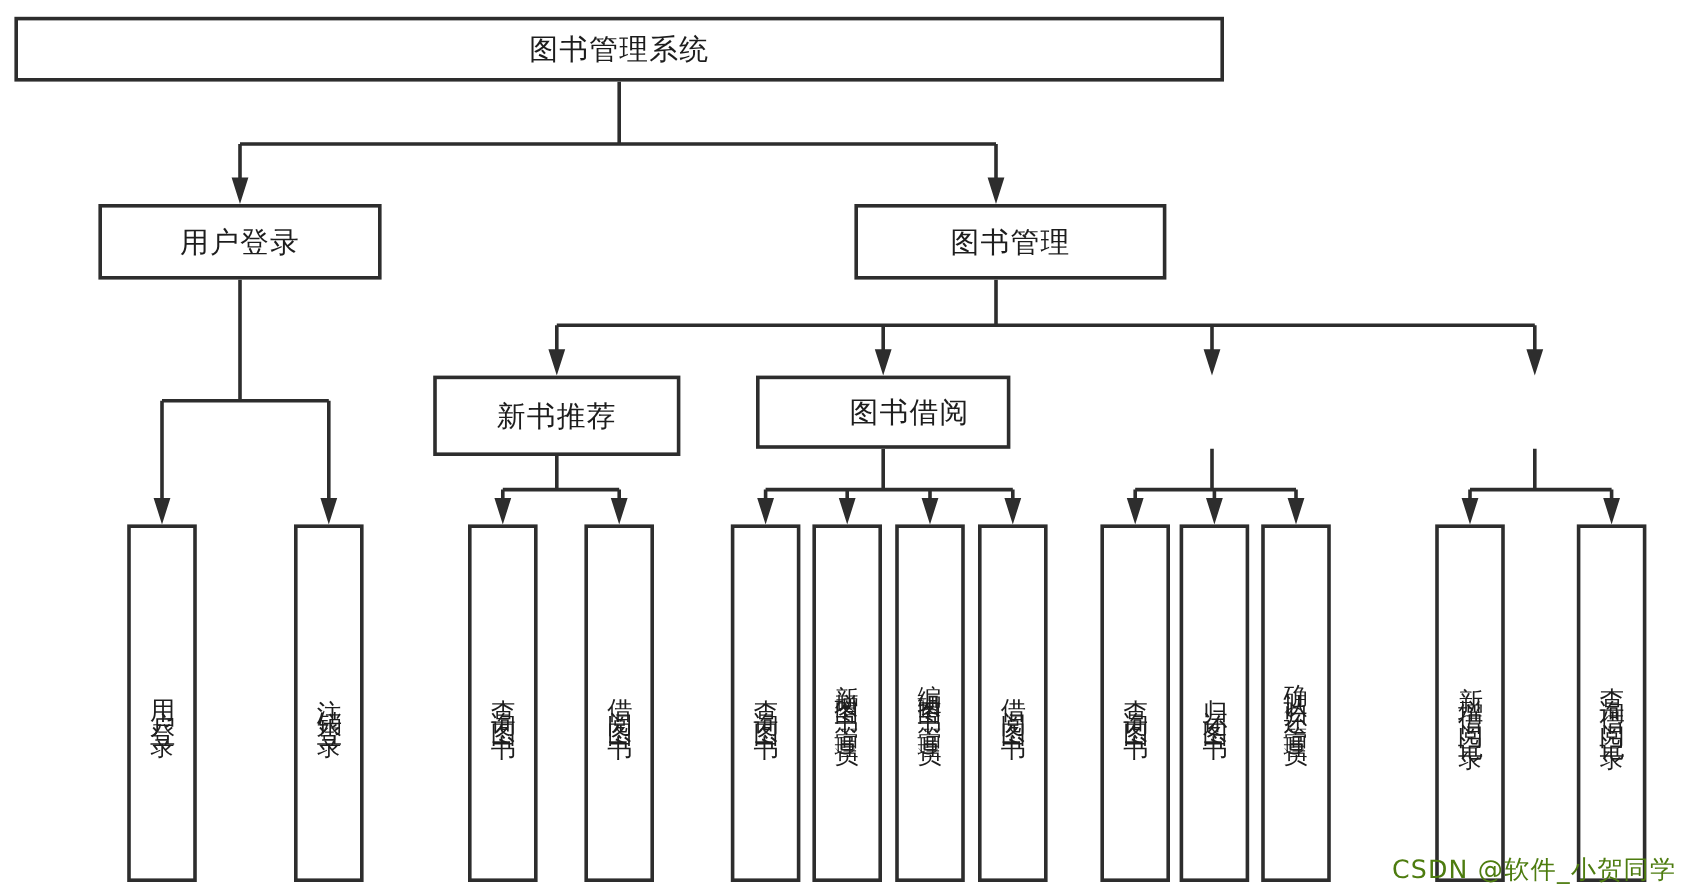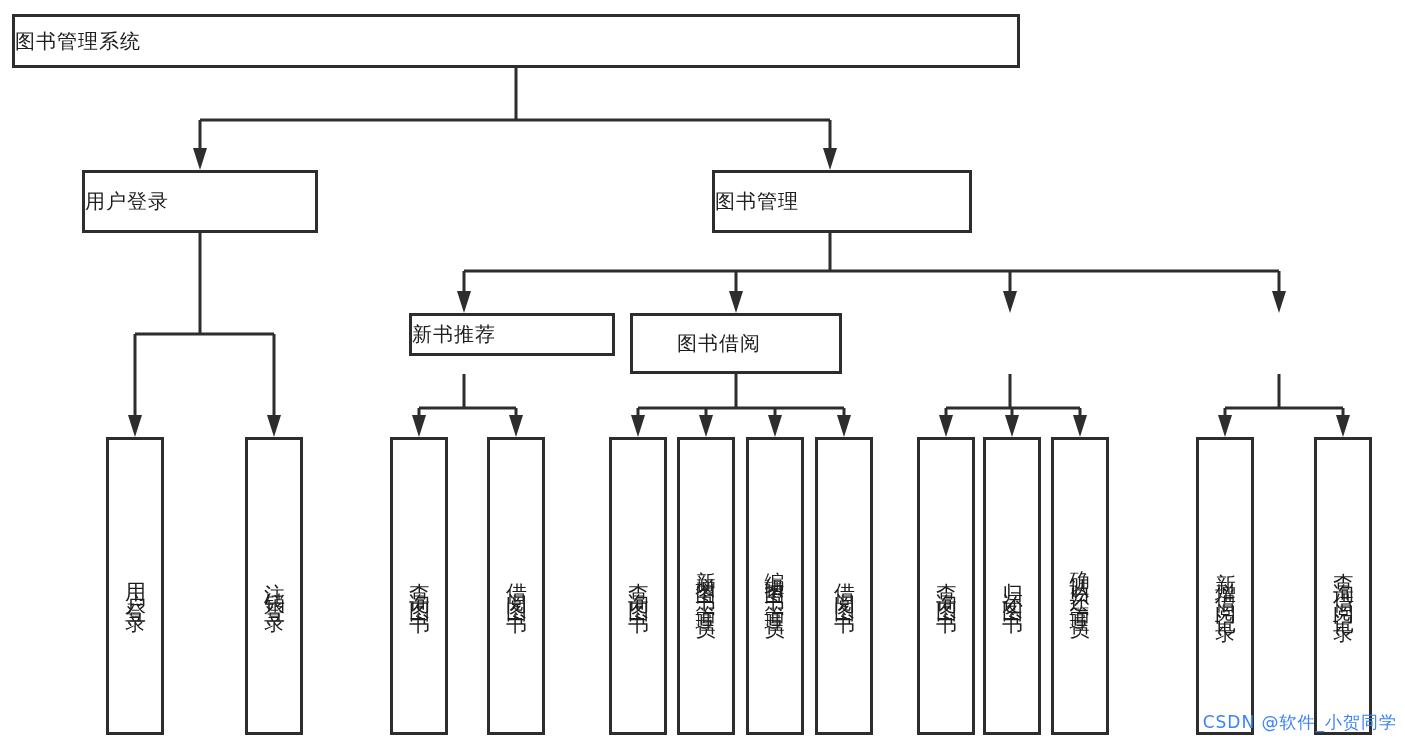--- a/index.html
+++ b/index.html
@@ -21,23 +21,23 @@
     width: 1405px;
     height: 747px;
   }
   .hbox {
     position: absolute;
     box-sizing: border-box;
     background: #ffffff;
     border: 3px solid #2d2d2d;
     display: flex;
     align-items: center;
-    justify-content: flex-start;
+    justify-content: center;
     color: #1d1d1d;
-    font-size: 20px;
+    font-size: 24px;
     letter-spacing: 1px;
     white-space: nowrap;
   }
   .title-box {
     left: 12px; top: 14px;
     width: 1008px; height: 54px;
   }
   .vbox {
     position: absolute;
     box-sizing: border-box;
@@ -60,22 +60,22 @@
     white-space: nowrap;
   }
   .vbox.long .vtext {
     letter-spacing: 7px;
     font-size: 20px;
   }
   .watermark {
     position: absolute;
     right: 8px;
     top: 711px;
-    font-size: 17px;
-    color: #3b82f6;
+    font-size: 21px;
+    color: #4d7c0f;
     letter-spacing: 1px;
     white-space: nowrap;
     z-index: 5;
   }
 </style>
 </head>
 <body>
 
 <div class="canvas">
 
@@ -126,21 +126,21 @@
     <span>图书管理系统</span>
   </div>
 
   <div class="hbox" style="left:82px; top:170px; width:236px; height:63px;">
     <span>用户登录</span>
   </div>
   <div class="hbox" style="left:712px; top:170px; width:260px; height:63px;">
     <span>图书管理</span>
   </div>
 
-  <div class="hbox" style="left:361px; top:313px; width:206px; height:43px;margin-left:48px;">
+  <div class="hbox" style="left:361px; top:313px; width:206px; height:67px;">
     <span>新书推荐</span>
   </div>
   <div class="hbox" style="left:630px; top:313px; width:212px; height:61px;padding-left:44px;">
     <span>图书借阅</span>
   </div>
 
   <div class="vbox" style="left:106px;">
     <span class="vtext">用户登录</span>
   </div>
   <div class="vbox" style="left:245px;">

